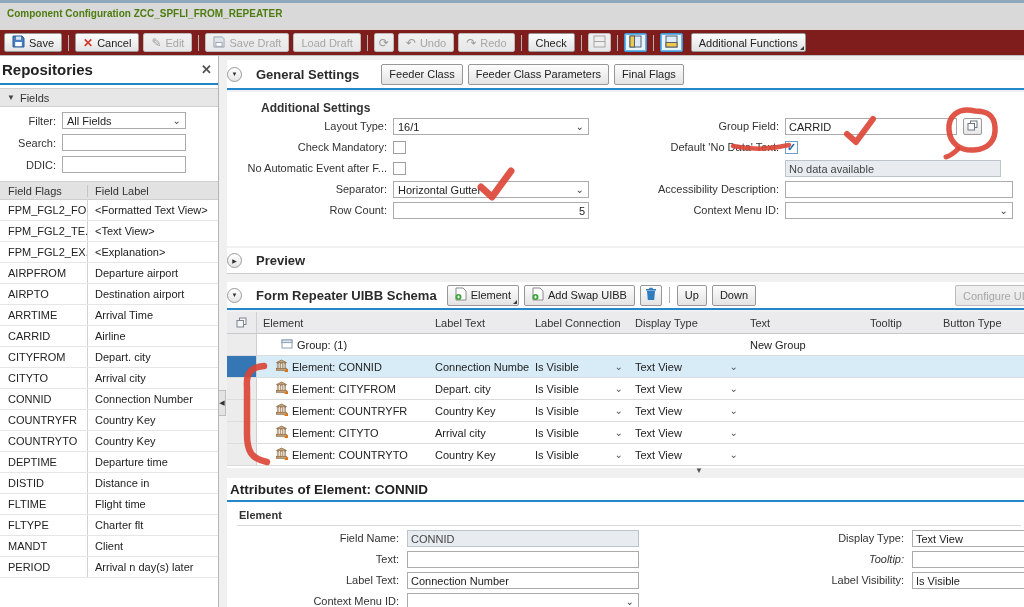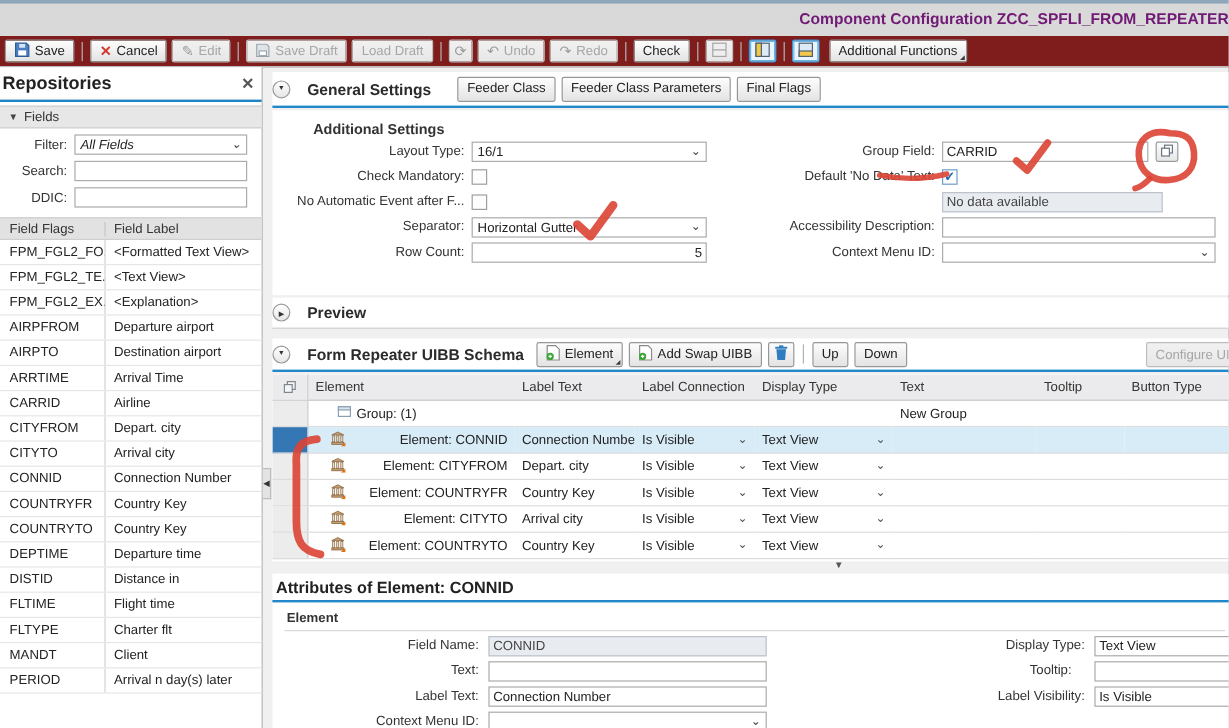--- a/index.html
+++ b/index.html
@@ -5,21 +5,21 @@
   * { box-sizing: border-box; margin: 0; padding: 0; }
   html,body { background:#888; }
   .page {
     position: relative; width: 1024px; height: 607px; overflow: hidden;
     background:#f0f0f0; font-family:"Liberation Sans", sans-serif;
     font-size:11px; color:#222;
   }
   
   .titlebar { position:absolute; left:0; top:0; right:0; height:30px;
     background:#d9d9d9; border-top:3px solid #8ea7bb; }
-  .titlebar .title { font-size:13px; font-weight:bold; color:#701a75; padding:5px 0 0 7px; white-space:nowrap;text-align:right; }
+  .titlebar .title { font-size:10px; font-weight:bold; color:#4d7c0f; padding:5px 0 0 7px; white-space:nowrap; }
   .toolbar { position:absolute; left:0; top:30px; right:0; height:26px;
     background:#7f1d1d; border-bottom:1px solid #bdbdbd;
     display:flex; align-items:center; gap:4px; padding:0 4px; }
   .btn { height:19px; display:inline-flex; align-items:center; gap:4px; padding:0 7px;
     background:linear-gradient(#fdfdfd,#e3e3e3); border:1px solid #979797; border-radius:2px;
     font-size:11px; color:#222; white-space:nowrap; position:relative; cursor:default; }
   .btn.disabled { color:#a6a6a6; background:linear-gradient(#f1f1f1,#e7e7e7); border-color:#bcbcbc; }
   .btn.icon-only { padding:0 4px; }
   .btn.active { border-color:#3d96d4; box-shadow: inset 0 0 0 1px #6cb4e4; background:#eaf4fb; }
   .tb-sep { width:1px; height:16px; background:#b2b2b2; margin:0 2px; }
@@ -40,21 +40,21 @@
   .chev { font-size:8px; color:#444; }
   .repo-form { padding:5px 8px 4px 0; }
   .repo-frow { display:flex; align-items:center; margin-bottom:5px; }
   .repo-frow .lbl { width:62px; text-align:right; padding-right:6px; color:#333; }
   .txt { height:17px; border:1px solid #ababab; background:#fff; font-family:inherit;
     font-size:11px; padding:0 3px; color:#222; width:100%; }
   .txt:disabled, .txt.ro { background:#e8ecf1; border-color:#bcc3cb; color:#444; }
   .selbox { height:17px; border:1px solid #ababab; background:#fff; display:flex;
     align-items:center; justify-content:space-between; padding:0 4px; width:100%; }
   .selbox .arr { font-size:10px; color:#444; line-height:0.5; }
-  .repo-ctl { width:144px;font-style:italic; }
+  .repo-ctl { width:124px; }
   .repo-thead { display:flex; height:19px; background:#e2e2e2; border-top:1px solid #cfcfcf;
     border-bottom:1px solid #cfcfcf; align-items:center; color:#333; }
   .rc-name { width:88px; padding-left:8px; border-right:1px solid #d2d2d2; overflow:hidden; white-space:nowrap; }
   .rc-label { flex:1; padding-left:7px; overflow:hidden; white-space:nowrap; }
   .repo-thead .rc-name { border-right:1px solid #c6c6c6; }
   .repo-row { display:flex; height:21px; align-items:center; border-bottom:1px solid #e6e6e6; }
   .repo-row .rc-name { height:100%; display:flex; align-items:center; }
   .collapse-tab { position:absolute; left:219px; top:390px; width:7px; height:26px;
     background:#e3e3e3; border:1px solid #bdbdbd; border-left:none; display:flex;
     align-items:center; justify-content:center; font-size:7px; color:#333; }
@@ -95,21 +95,21 @@
   .c-lt { width:100px; }
   .c-lv { width:100px; justify-content:space-between; }
   .c-dt { width:115px; justify-content:space-between; }
   .c-tx { width:120px; }
   .c-tt { width:73px; }
   .c-bt { width:120px; }
   .dd { font-size:10px; color:#555; line-height:0.5; }
   .srow.grp .c-el { padding-left:24px; }
   .srow.selected .scell { background:#d8ecf8; }
   .srow.selected .c-sel { background:#3577b4; }
-  .el-ind { padding-left:18px;justify-content:space-between; }
+  .el-ind { padding-left:18px; }
   
   .attrs { position:absolute; left:0; right:-227px; top:422px; height:129px; background:#fff; }
   .attr-title { height:24px; display:flex; align-items:center; font-size:13.5px; font-weight:bold;
     color:#222; padding-left:3px; border-bottom:2px solid #2288c9; }
   .grp-lbl { position:absolute; left:12px; top:31px; font-weight:bold; color:#333; }
   .grp-div { position:absolute; left:10px; right:230px; top:47px; height:1px; background:#d8d8d8; }
   
   .overlay { position:absolute; inset:0; pointer-events:none; z-index:50; }
 </style>
 </head>
@@ -366,21 +366,21 @@
         <input class="txt" value="CARRID" style="">
       </div>
       <div class="copy-btn" style="left:736px; top:26px;">
         <span><svg width="11" height="11" viewBox="0 0 11 11">
               <rect x="3.5" y="1" width="6.5" height="6.5" fill="#fff" stroke="#6b7682"></rect>
               <rect x="1" y="3.5" width="6.5" height="6.5" fill="#fff" stroke="#6b7682"></rect>
             </svg></span>
       </div>
       <div class="flabel" style="left:392px; width:160px; top:47px;">Default 'No Data' Text:</div>
       <div class="ffield" style="left:558px; top:47px;"><span class="cbx checked">✓</span></div>
-      <div class="ffield" style="left:558px; width:184px; top:68px;">
+      <div class="ffield" style="left:558px; width:216px; top:68px;">
         <input class="txt ro" disabled="" value="No data available" style="">
       </div>
       <div class="flabel" style="left:392px; width:160px; top:89px;">Accessibility Description:</div>
       <div class="ffield" style="left:558px; width:228px; top:89px;">
         <input class="txt" value="" style="">
       </div>
       <div class="flabel" style="left:392px; width:160px; top:110px;">Context Menu ID:</div>
       <div class="ffield" style="left:558px; width:228px; top:110px;">
         <div class="selbox">
           <span></span>
@@ -629,21 +629,21 @@
       <div class="ffield" style="left:180px; width:232px; top:115px;">
         <div class="selbox">
           <span></span>
           <span class="arr">⌄</span>
         </div>
       </div>
       <div class="flabel" style="left:440px; width:237px; top:52px;">Display Type:</div>
       <div class="ffield" style="left:685px; width:150px; top:52px;">
         <input class="txt" value="Text View" style="">
       </div>
-      <div class="flabel" style="left:429px; width:237px; top:73px;">Tooltip:</div>
+      <div class="flabel" style="left:440px; width:237px; top:73px;font-style:italic;">Tooltip:</div>
       <div class="ffield" style="left:685px; width:150px; top:73px;">
         <input class="txt" value="" style="">
       </div>
       <div class="flabel" style="left:440px; width:237px; top:94px;">Label Visibility:</div>
       <div class="ffield" style="left:685px; width:150px; top:94px;">
         <input class="txt" value="Is Visible" style="">
       </div>
     </div>
   </div>
 

